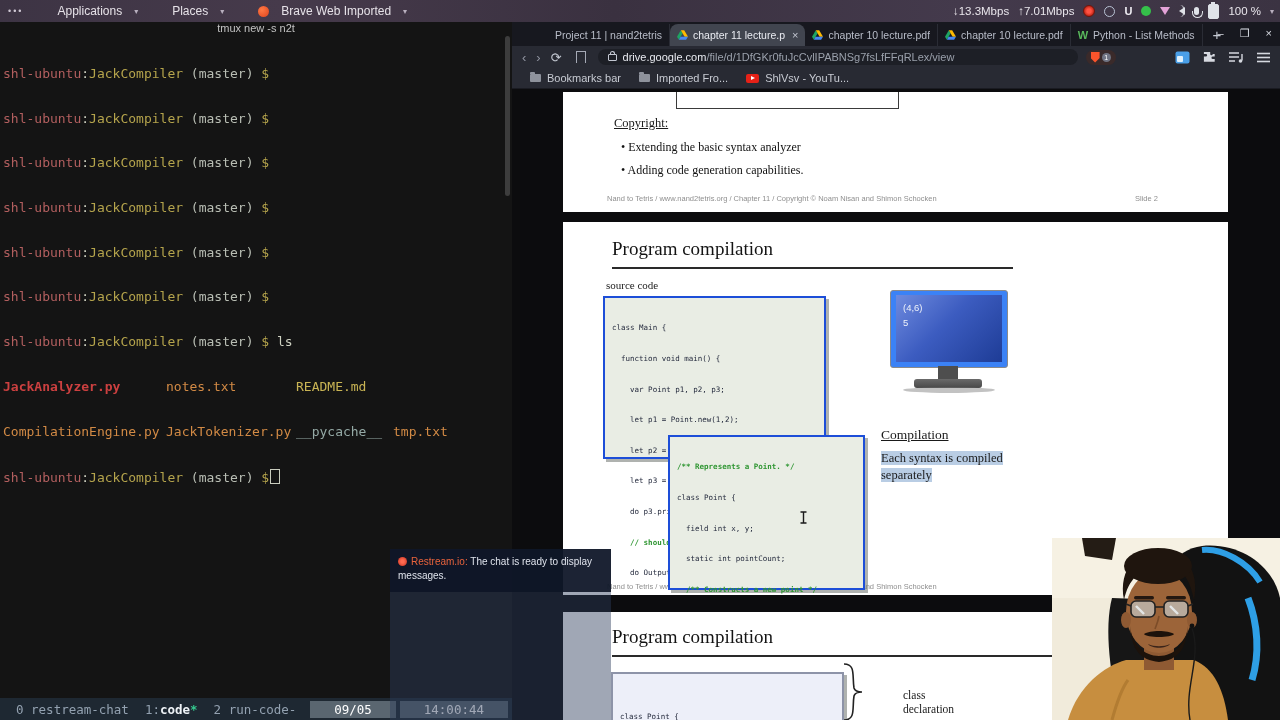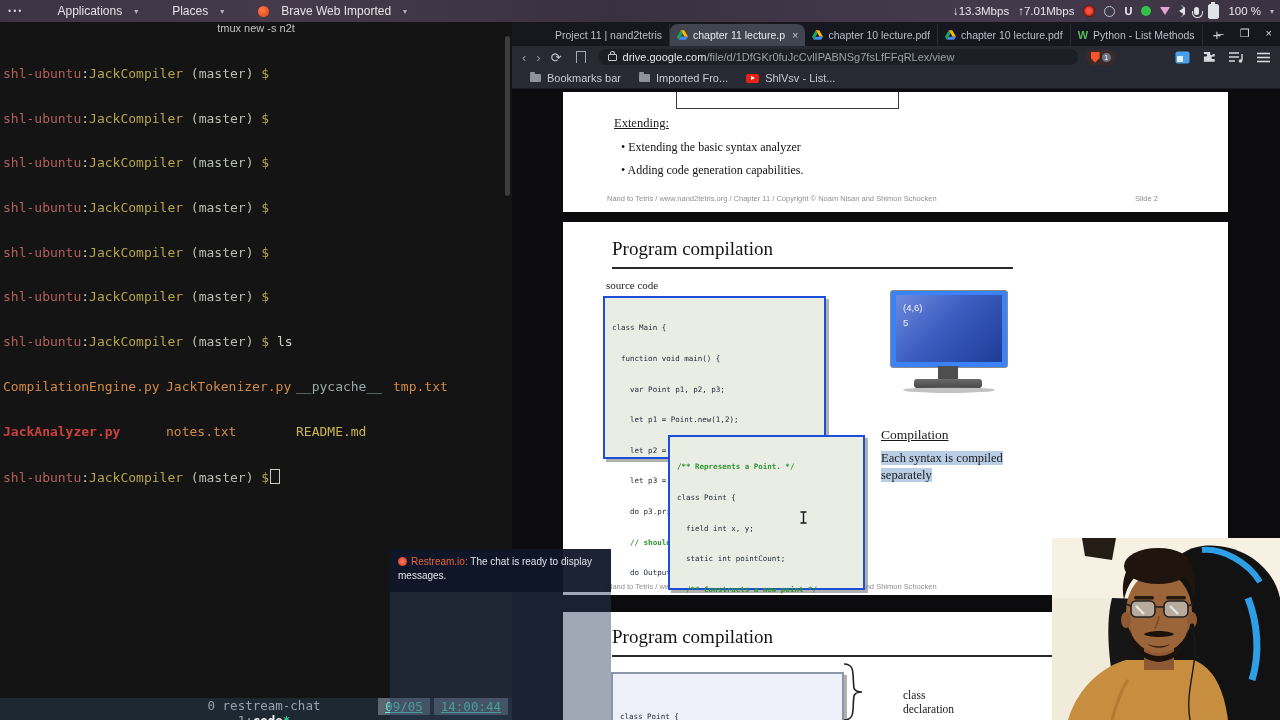--- a/index.html
+++ b/index.html
@@ -48,24 +48,24 @@
   .c-readme{color:#c9b454;}
   .lsrow{position:relative;height:14.9px;}
   .lsrow span{position:absolute;top:0;}
   #term-cursor{display:inline-block;width:8px;height:13px;border:1px solid #c9ccbe;
     vertical-align:-2px;margin-left:1px;}
   #term-scrollbar{position:absolute;right:2px;top:14px;width:5px;height:160px;background:#3d3d3d;border-radius:3px;}
 
   
   #tmux-bar{left:0;top:698px;width:512px;height:22px;background:#1e2832;z-index:6;
     display:flex;align-items:center;font-family:"DejaVu Sans Mono","Liberation Mono",monospace;
-    font-size:12.5px;color:#93a1b0;flex-direction:column;}
+    font-size:12.5px;color:#93a1b0;}
   .tmux-win{margin-left:16px;white-space:pre;}
   #tmux-right{position:absolute;right:4px;display:flex;gap:4px;}
-  .tmux-chip{background:#5a6670;color:#5eead4;padding:1px 7px;text-decoration:underline;}
+  .tmux-chip{background:#5a6670;color:#ffffff;padding:1px 24px;}
   .tmux-active-name{color:#eef2f6;font-weight:bold;}
   .tmux-flag{color:#35c98f;font-weight:bold;}
 
   
   #tabstrip{left:512px;top:22px;width:768px;height:24px;background:#17181f;z-index:10;
     display:flex;align-items:flex-end;}
   .tab{height:22px;display:flex;align-items:center;gap:5px;padding:0 7px;
     font-size:10.5px;color:#b9bdc9;white-space:nowrap;overflow:hidden;max-width:130px;
     border-right:1px solid #2a2c35;}
   .tab.active{background:#41454f;border-radius:8px 8px 0 0;color:#e9ebf1;border-right:none;max-width:124px;}
@@ -180,29 +180,29 @@
     <div id="term-title">tmux new -s n2t</div>
     <div id="term-body">
       <div class="tl"><span class="c-user">shl-ubuntu</span><span class="c-dim">:</span><span class="c-dir">JackCompiler</span><span class="c-br"> (master)</span><span class="c-dir"> $</span></div>
       <div class="tl"><span class="c-user">shl-ubuntu</span><span class="c-dim">:</span><span class="c-dir">JackCompiler</span><span class="c-br"> (master)</span><span class="c-dir"> $</span></div>
       <div class="tl"><span class="c-user">shl-ubuntu</span><span class="c-dim">:</span><span class="c-dir">JackCompiler</span><span class="c-br"> (master)</span><span class="c-dir"> $</span></div>
       <div class="tl"><span class="c-user">shl-ubuntu</span><span class="c-dim">:</span><span class="c-dir">JackCompiler</span><span class="c-br"> (master)</span><span class="c-dir"> $</span></div>
       <div class="tl"><span class="c-user">shl-ubuntu</span><span class="c-dim">:</span><span class="c-dir">JackCompiler</span><span class="c-br"> (master)</span><span class="c-dir"> $</span></div>
       <div class="tl"><span class="c-user">shl-ubuntu</span><span class="c-dim">:</span><span class="c-dir">JackCompiler</span><span class="c-br"> (master)</span><span class="c-dir"> $</span></div>
       <div class="tl"><span class="c-user">shl-ubuntu</span><span class="c-dim">:</span><span class="c-dir">JackCompiler</span><span class="c-br"> (master)</span><span class="c-dir"> $</span><span class="c-dim"> ls</span></div>
       <div class="lsrow">
+        <span class="c-exec" style="left:0;">JackAnalyzer.py</span>
+        <span class="c-file" style="left:163px;">notes.txt</span>
+        <span class="c-readme" style="left:293px;">README.md</span>
+      </div>
+      <div class="lsrow">
         <span class="c-file" style="left:0;">CompilationEngine.py</span>
         <span class="c-file" style="left:163px;">JackTokenizer.py</span>
         <span class="c-py" style="left:293px;">__pycache__</span>
         <span class="c-file" style="left:390px;">tmp.txt</span>
-      </div>
-      <div class="lsrow">
-        <span class="c-exec" style="left:0;">JackAnalyzer.py</span>
-        <span class="c-file" style="left:163px;">notes.txt</span>
-        <span class="c-readme" style="left:293px;">README.md</span>
       </div>
       <div class="tl"><span class="c-user">shl-ubuntu</span><span class="c-dim">:</span><span class="c-dir">JackCompiler</span><span class="c-br"> (master)</span><span class="c-dir"> $</span><span id="term-cursor"></span></div>
     </div>
     <div id="term-scrollbar"></div>
   </div>
 
   <div id="tmux-bar" class="abs">
     <span class="tmux-win">0 restream-chat</span>
     <span class="tmux-win"><span>1:</span><span class="tmux-active-name">code</span><span class="tmux-flag">*</span></span>
     <span class="tmux-win">2 run-code-</span>
@@ -298,29 +298,29 @@
     <span class="bm-item">
       <span class="folder-ic"></span>
       <span>Bookmarks bar</span>
     </span>
     <span class="bm-item">
       <span class="folder-ic"></span>
       <span>Imported Fro...</span>
     </span>
     <span class="bm-item">
       <span class="yt-ic"></span>
-      <span>ShlVsv - List...</span>
+      <span>ShlVsv - YouTu...</span>
     </span>
   </div>
 
   <div id="content-bg" class="abs"></div>
 
   <div id="slide1" class="abs slide">
     <div class="abs" style="left:113px;top:-2px;width:221px;height:17px;border:1.2px solid #3a3a3a;background:#fff;"></div>
-    <div class="abs serif" style="left:51px;top:24px;font-size:12.5px;text-decoration:underline;">Extending:</div>
+    <div class="abs serif" style="left:51px;top:24px;font-size:12.5px;text-decoration:underline;">Copyright:</div>
     <div class="abs serif bullet" style="left:58px;top:48px;">•   Extending the basic syntax analyzer</div>
     <div class="abs serif bullet" style="left:58px;top:71px;">•   Adding code generation capabilities.</div>
     <div class="abs slide-footer" style="left:44px;top:102px;">Nand to Tetris / www.nand2tetris.org / Chapter 11 / Copyright © Noam Nisan and Shimon Schocken</div>
     <div class="abs slide-footer" style="left:572px;top:102px;">Slide 2</div>
   </div>
 
   <div id="slide2" class="abs slide">
     <div class="abs serif slide-title" style="left:49px;top:16px;">Program compilation</div>
     <div class="abs hrule" style="left:49px;top:45px;width:401px;"></div>
     <div class="abs serif" style="left:43px;top:57px;font-size:11px;">source code</div>

